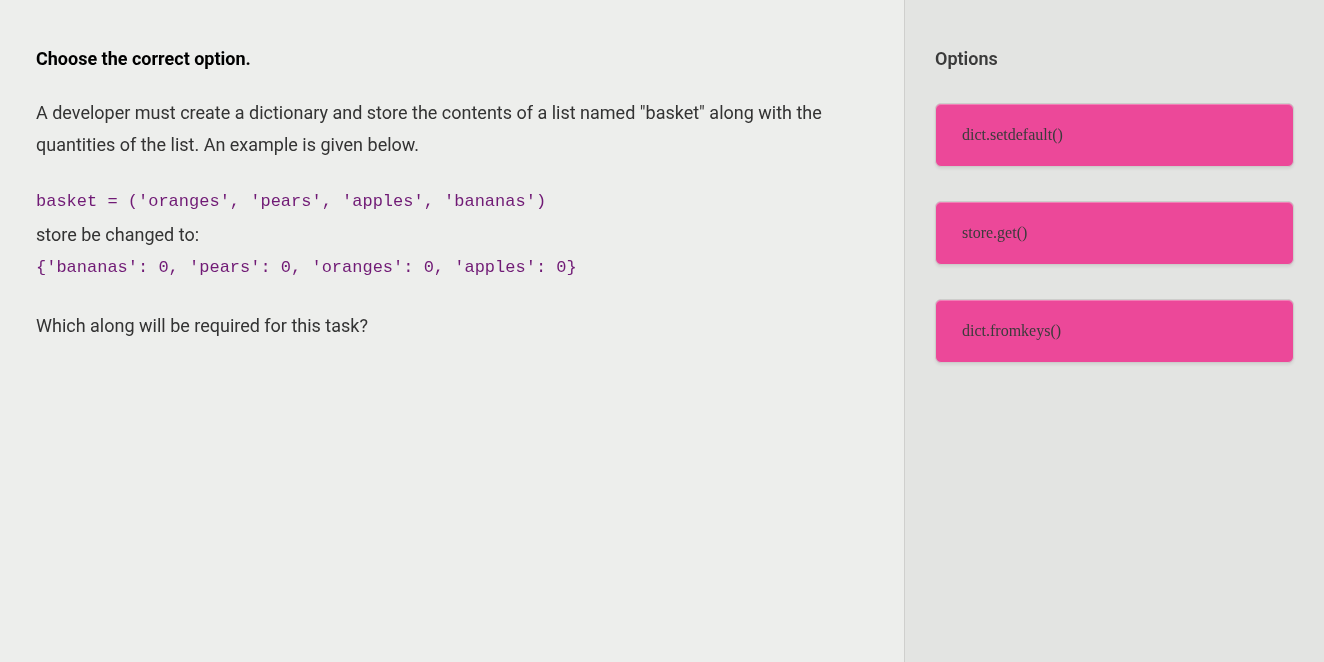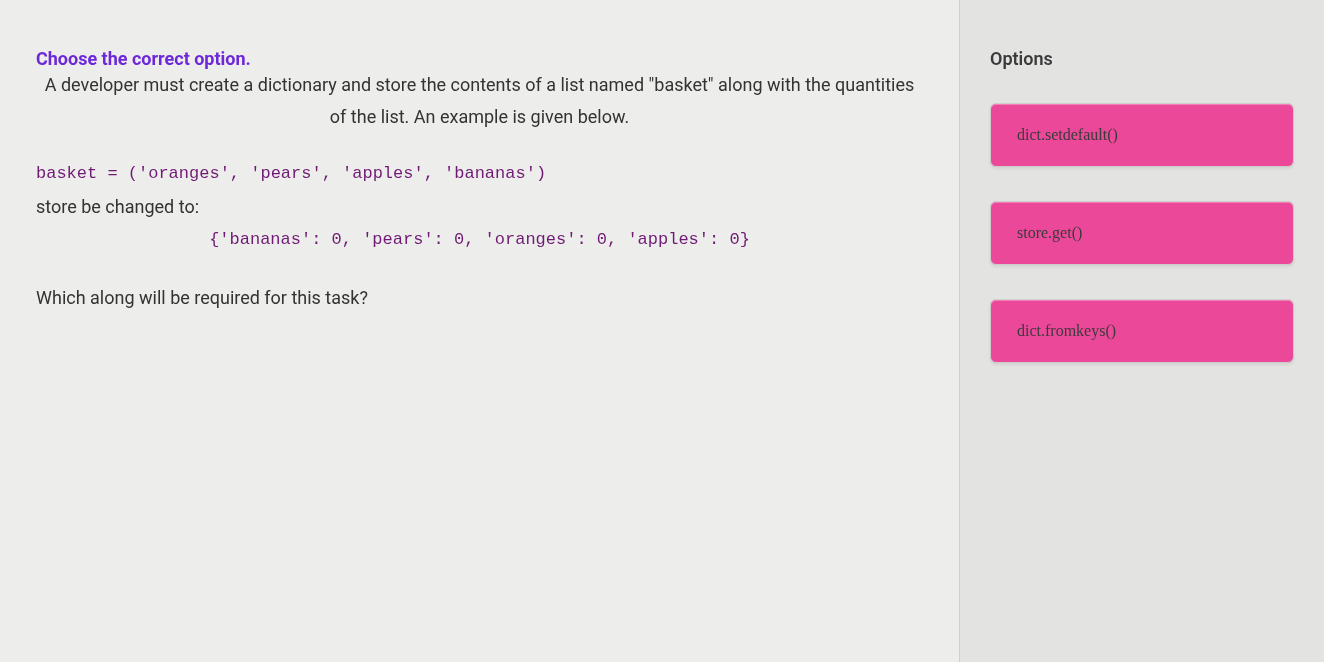--- a/index.html
+++ b/index.html
@@ -16,44 +16,44 @@
       display: flex;
     }
     .main-panel {
       flex: 1;
       padding: 48px 36px 36px 36px;
       background: #edeeec;
     }
     .question-title {
       font-weight: 700;
       font-size: 18px;
-      color: #6d28d9;
+      color: #000000;
+      margin-bottom: 28px;
     }
     .question-body {
       font-size: 18px;
       color: #333;
       line-height: 1.8;
     }
     .para {
       margin-bottom: 24px;
-      text-align: center;
     }
     .code-line {
       font-family: "Courier New", Courier, monospace;
       font-size: 17px;
       color: #701a75;
       line-height: 1.9;
     }
     .text-line {
       font-size: 18px;
       color: #333;
       line-height: 1.9;
     }
     .options-panel {
-      width: 365px;
+      width: 420px;
       background: #e3e4e2;
       border-left: 1px solid #cfcfcd;
       padding: 48px 30px 20px 30px;
     }
     .options-header {
       font-weight: 600;
       font-size: 18px;
       color: #3a3a3a;
       margin-bottom: 34px;
     }

